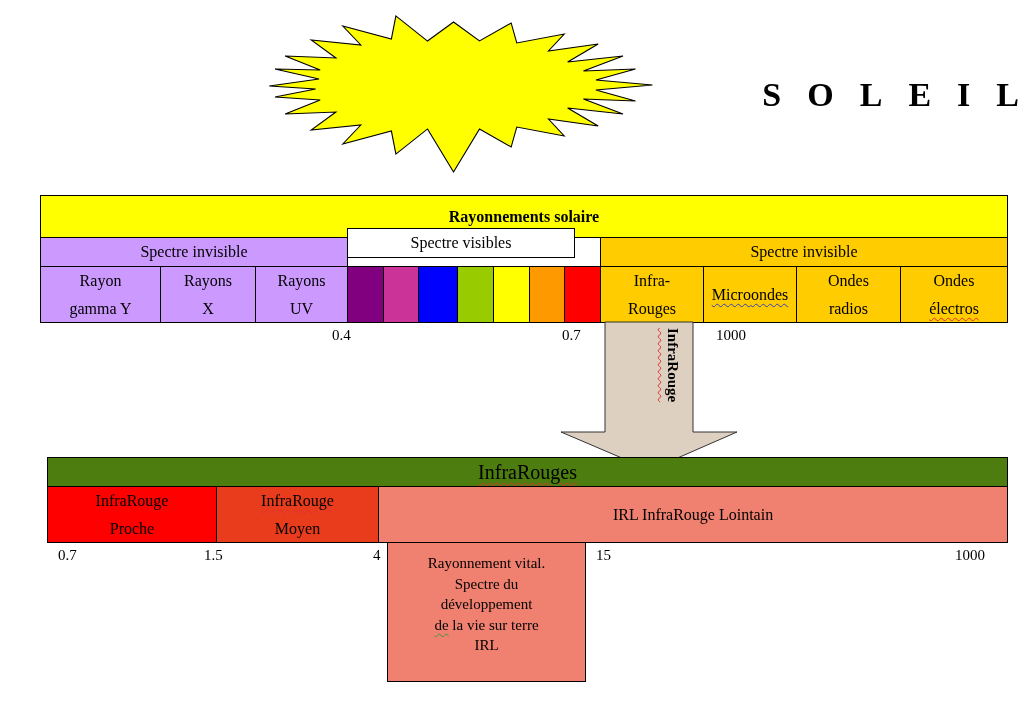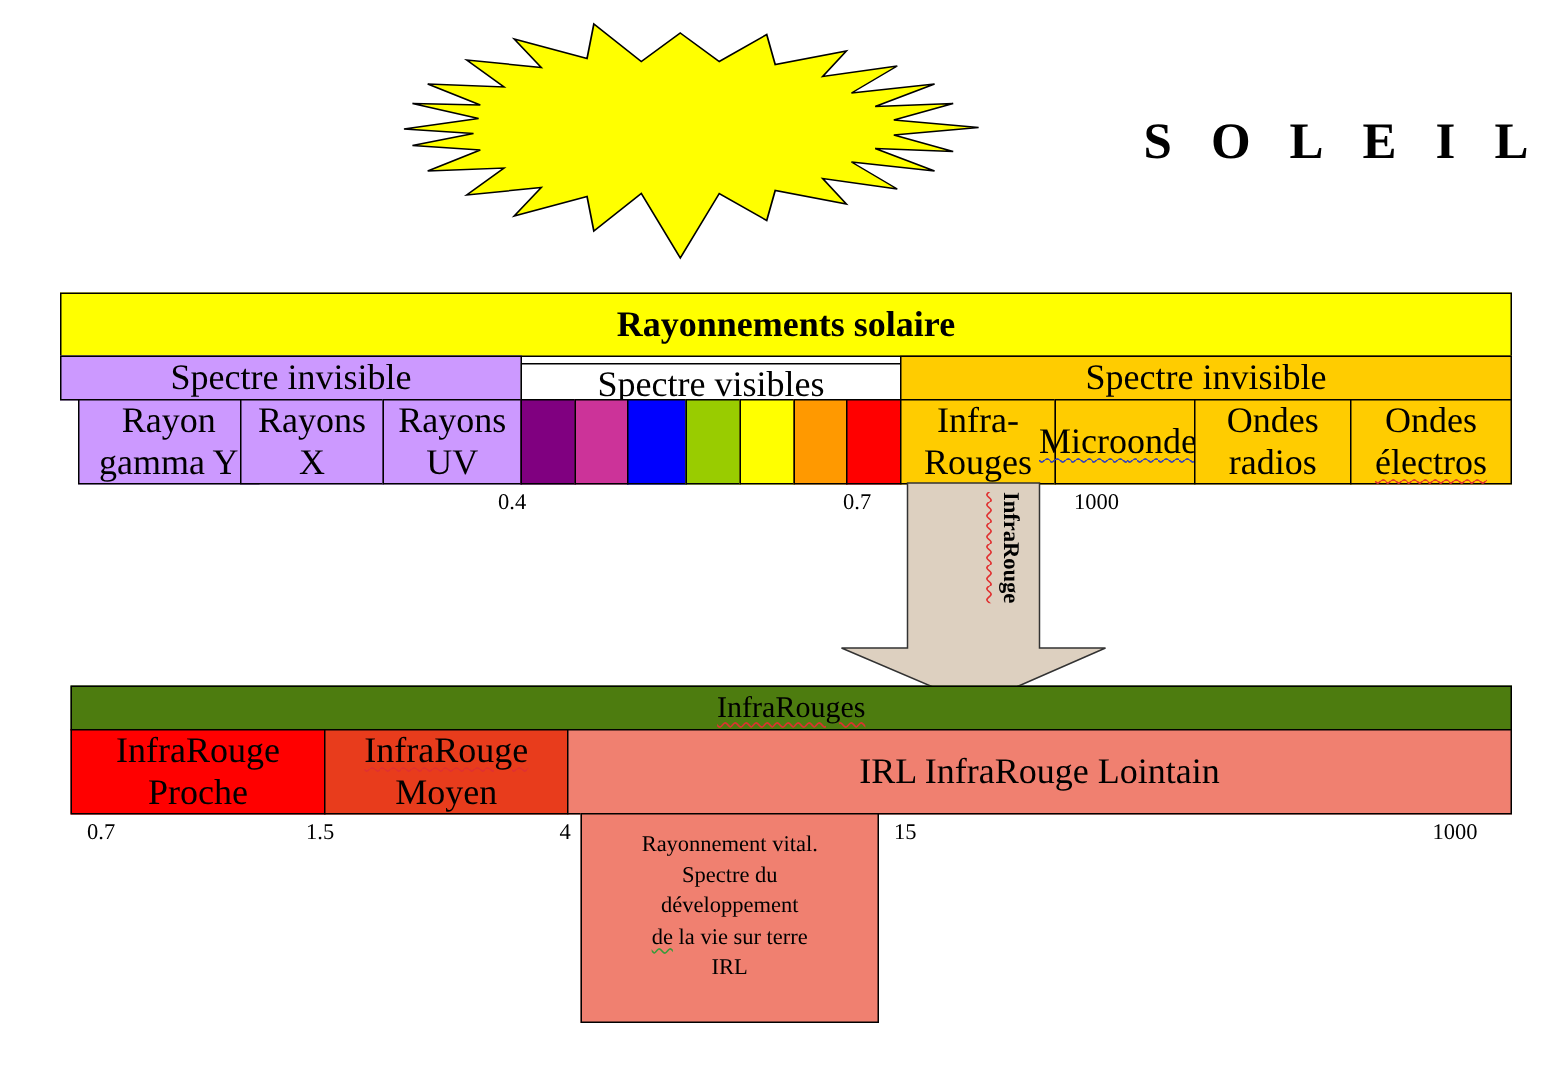--- a/index.html
+++ b/index.html
@@ -5,21 +5,21 @@
   html, body { margin:0; padding:0; background:#ffffff; }
   body { width:1032px; height:715px; position:relative; overflow:hidden;
          font-family:"Liberation Serif","DejaVu Serif",serif; color:#000; }
   .abs { position:absolute; box-sizing:border-box; }
   .sun { left:0; top:0; width:1032px; height:190px; }
   .sun-title { left:0; top:60px; width:1032px; height:70px; text-align:right;
                font-weight:bold; font-size:34px; letter-spacing:0; line-height:70px; }
   .sun-title span { display:inline-block; margin:0 13px; }
   .cell { border:1px solid #000; display:flex; align-items:center; justify-content:center;
           text-align:center; line-height:28px; }
-  .big { font-size:24px; }
+  .big { font-size:16px; }
   .med { font-size:20px; }
   .bold { font-weight:bold; }
   .tick { font-size:15px; line-height:18px; }
   .wavy-red { text-decoration:underline wavy #e03030; text-decoration-thickness:1px; text-underline-offset:3px; }
   .wavy-blue { text-decoration:underline wavy #3040c0; text-decoration-thickness:1px; text-underline-offset:3px; }
   .wavy-green { text-decoration:underline wavy #3a9a3a; text-decoration-thickness:1px; text-underline-offset:3px; }
   .note { font-size:15px; line-height:20.5px; text-align:center; padding-top:10px; border:1px solid #000; }
   .vert { writing-mode:vertical-rl; font-weight:bold; font-size:15px; }
 </style>
 </head>
@@ -37,28 +37,28 @@
   <span>S</span><span>O</span><span>L</span><span>E</span><span>I</span><span>L</span>
 </div>
 
 <div class="abs cell big bold" style="left:40px;top:195px;width:968px;height:43px;background:#FFFF00;">
   <span>Rayonnements solaire</span>
 </div>
 
 <div class="abs cell big" style="left:40px;top:237px;width:308px;height:30px;background:#CC99FF;">
   <span>Spectre invisible</span>
 </div>
-<div class="abs cell big" style="left:347px;top:242px;width:254px;height:30px;background:#FFFFFF;">
+<div class="abs cell big" style="left:347px;top:228px;width:228px;height:30px;background:#FFFFFF;">
   <span>Spectre visibles</span>
 </div>
 <div class="abs cell big" style="left:600px;top:237px;width:408px;height:30px;background:#FFCC00;">
   <span>Spectre invisible</span>
 </div>
 
-<div class="abs cell big" style="left:40px;top:266px;width:121px;height:57px;background:#CC99FF;flex-direction:column;margin-left:12px;">
+<div class="abs cell big" style="left:40px;top:266px;width:121px;height:57px;background:#CC99FF;flex-direction:column;">
   <span>Rayon</span>
   <span>gamma Y</span>
 </div>
 <div class="abs cell big" style="left:160px;top:266px;width:96px;height:57px;background:#CC99FF;flex-direction:column;">
   <span>Rayons</span>
   <span>X</span>
 </div>
 <div class="abs cell big" style="left:255px;top:266px;width:93px;height:57px;background:#CC99FF;flex-direction:column;">
   <span>Rayons</span>
   <span>UV</span>

